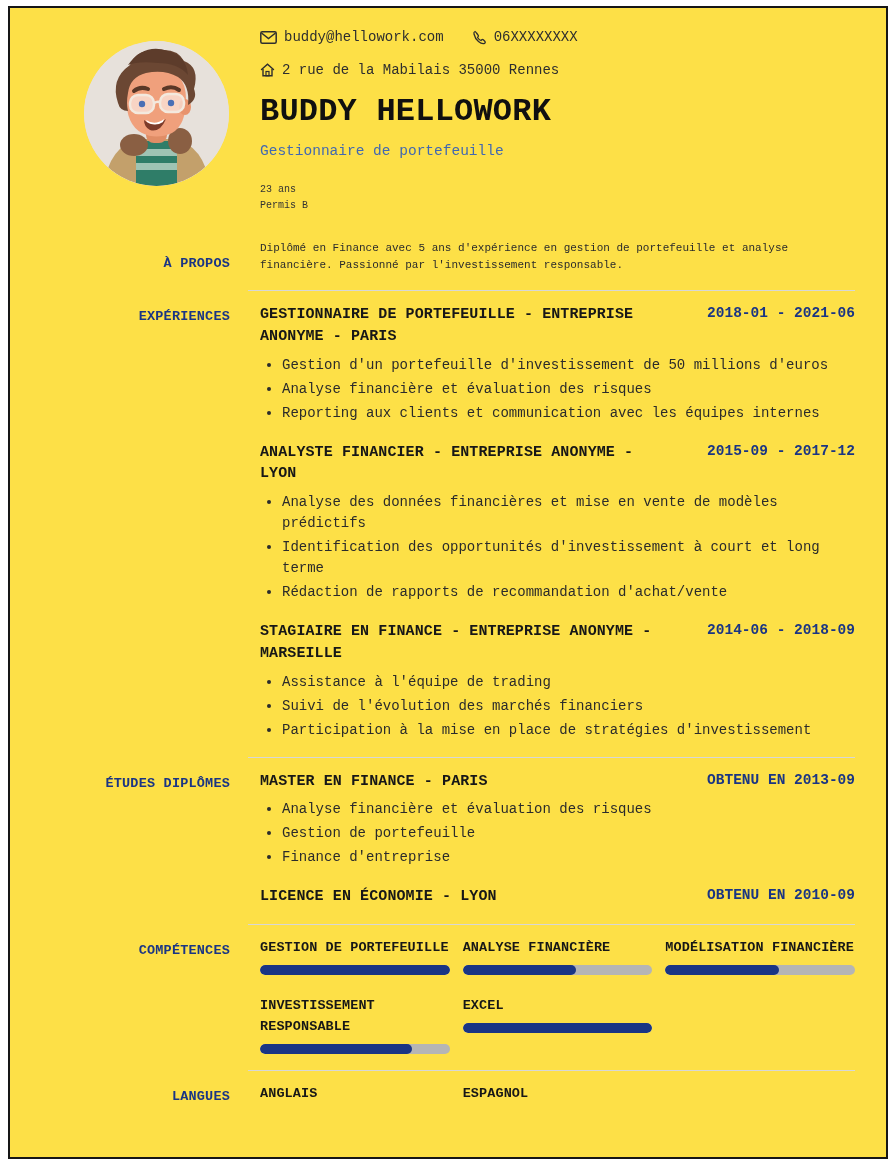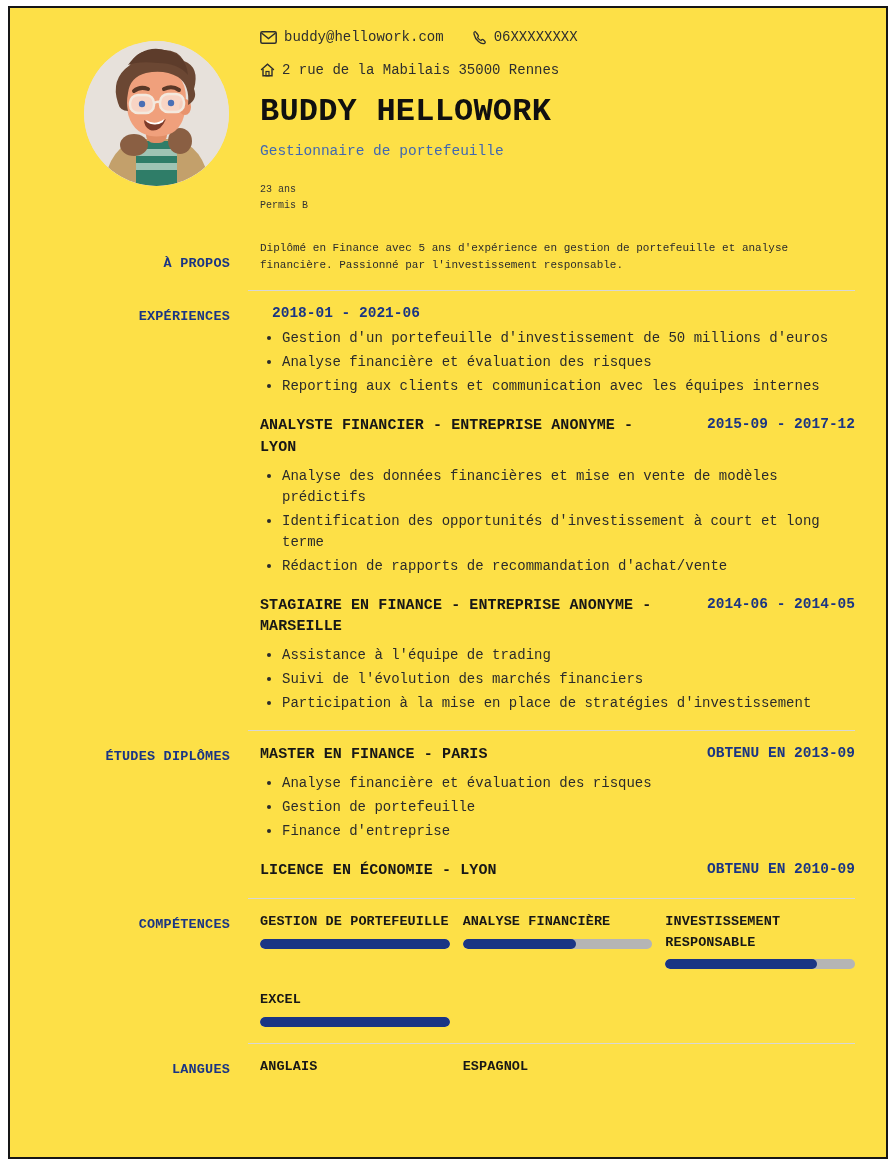--- a/index.html
+++ b/index.html
@@ -145,20 +145,21 @@
     </div>
   </div>
 
   <div class="divider"></div>
 
   <div class="section">
     <div class="sec-label">EXPÉRIENCES</div>
     <div class="sec-content">
       <div class="entry">
         <div class="entry-head">
+          <div class="entry-title">GESTIONNAIRE DE PORTEFEUILLE - ENTREPRISE ANONYME - PARIS</div>
           <div class="entry-date">2018-01 - 2021-06</div>
         </div>
         <ul class="bullets">
           <li>Gestion d'un portefeuille d'investissement de 50 millions d'euros</li>
           <li>Analyse financière et évaluation des risques</li>
           <li>Reporting aux clients et communication avec les équipes internes</li>
         </ul>
       </div>
       <div class="entry">
         <div class="entry-head">
@@ -167,21 +168,21 @@
         </div>
         <ul class="bullets">
           <li>Analyse des données financières et mise en vente de modèles prédictifs</li>
           <li>Identification des opportunités d'investissement à court et long terme</li>
           <li>Rédaction de rapports de recommandation d'achat/vente</li>
         </ul>
       </div>
       <div class="entry">
         <div class="entry-head">
           <div class="entry-title">STAGIAIRE EN FINANCE - ENTREPRISE ANONYME - MARSEILLE</div>
-          <div class="entry-date">2014-06 - 2014-05</div>
+          <div class="entry-date">2014-06 - 2018-09</div>
         </div>
         <ul class="bullets">
           <li>Assistance à l'équipe de trading</li>
           <li>Suivi de l'évolution des marchés financiers</li>
           <li>Participation à la mise en place de stratégies d'investissement</li>
         </ul>
       </div>
     </div>
   </div>
 
@@ -221,20 +222,26 @@
             <div class="bar-fill" style="width: 100%;"></div>
           </div>
       </div>
       <div class="skill">
         <div class="skill-name">ANALYSE FINANCIÈRE</div>
         <div class="bar">
             <div class="bar-fill" style="width: 60%;"></div>
           </div>
       </div>
       <div class="skill">
+        <div class="skill-name">MODÉLISATION FINANCIÈRE</div>
+        <div class="bar">
+            <div class="bar-fill" style="width: 60%;"></div>
+          </div>
+      </div>
+      <div class="skill">
         <div class="skill-name">INVESTISSEMENT RESPONSABLE</div>
         <div class="bar">
             <div class="bar-fill" style="width: 80%;"></div>
           </div>
       </div>
       <div class="skill">
         <div class="skill-name">EXCEL</div>
         <div class="bar">
             <div class="bar-fill" style="width: 100%;"></div>
           </div>

